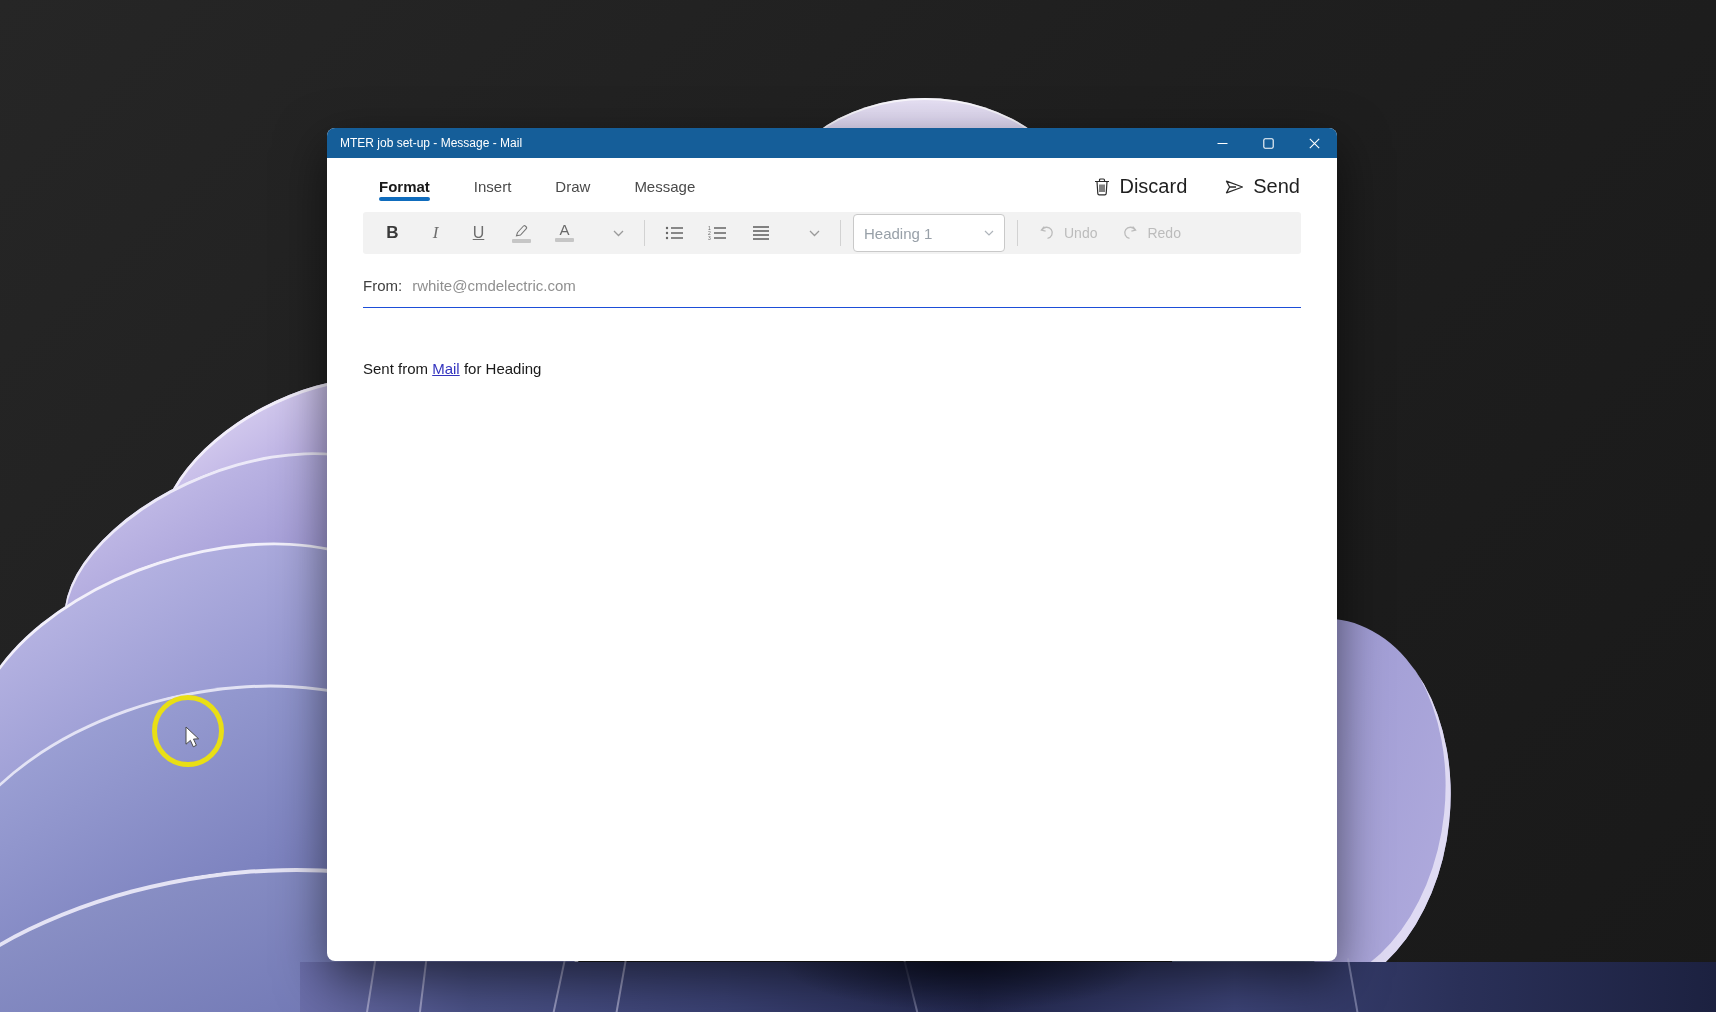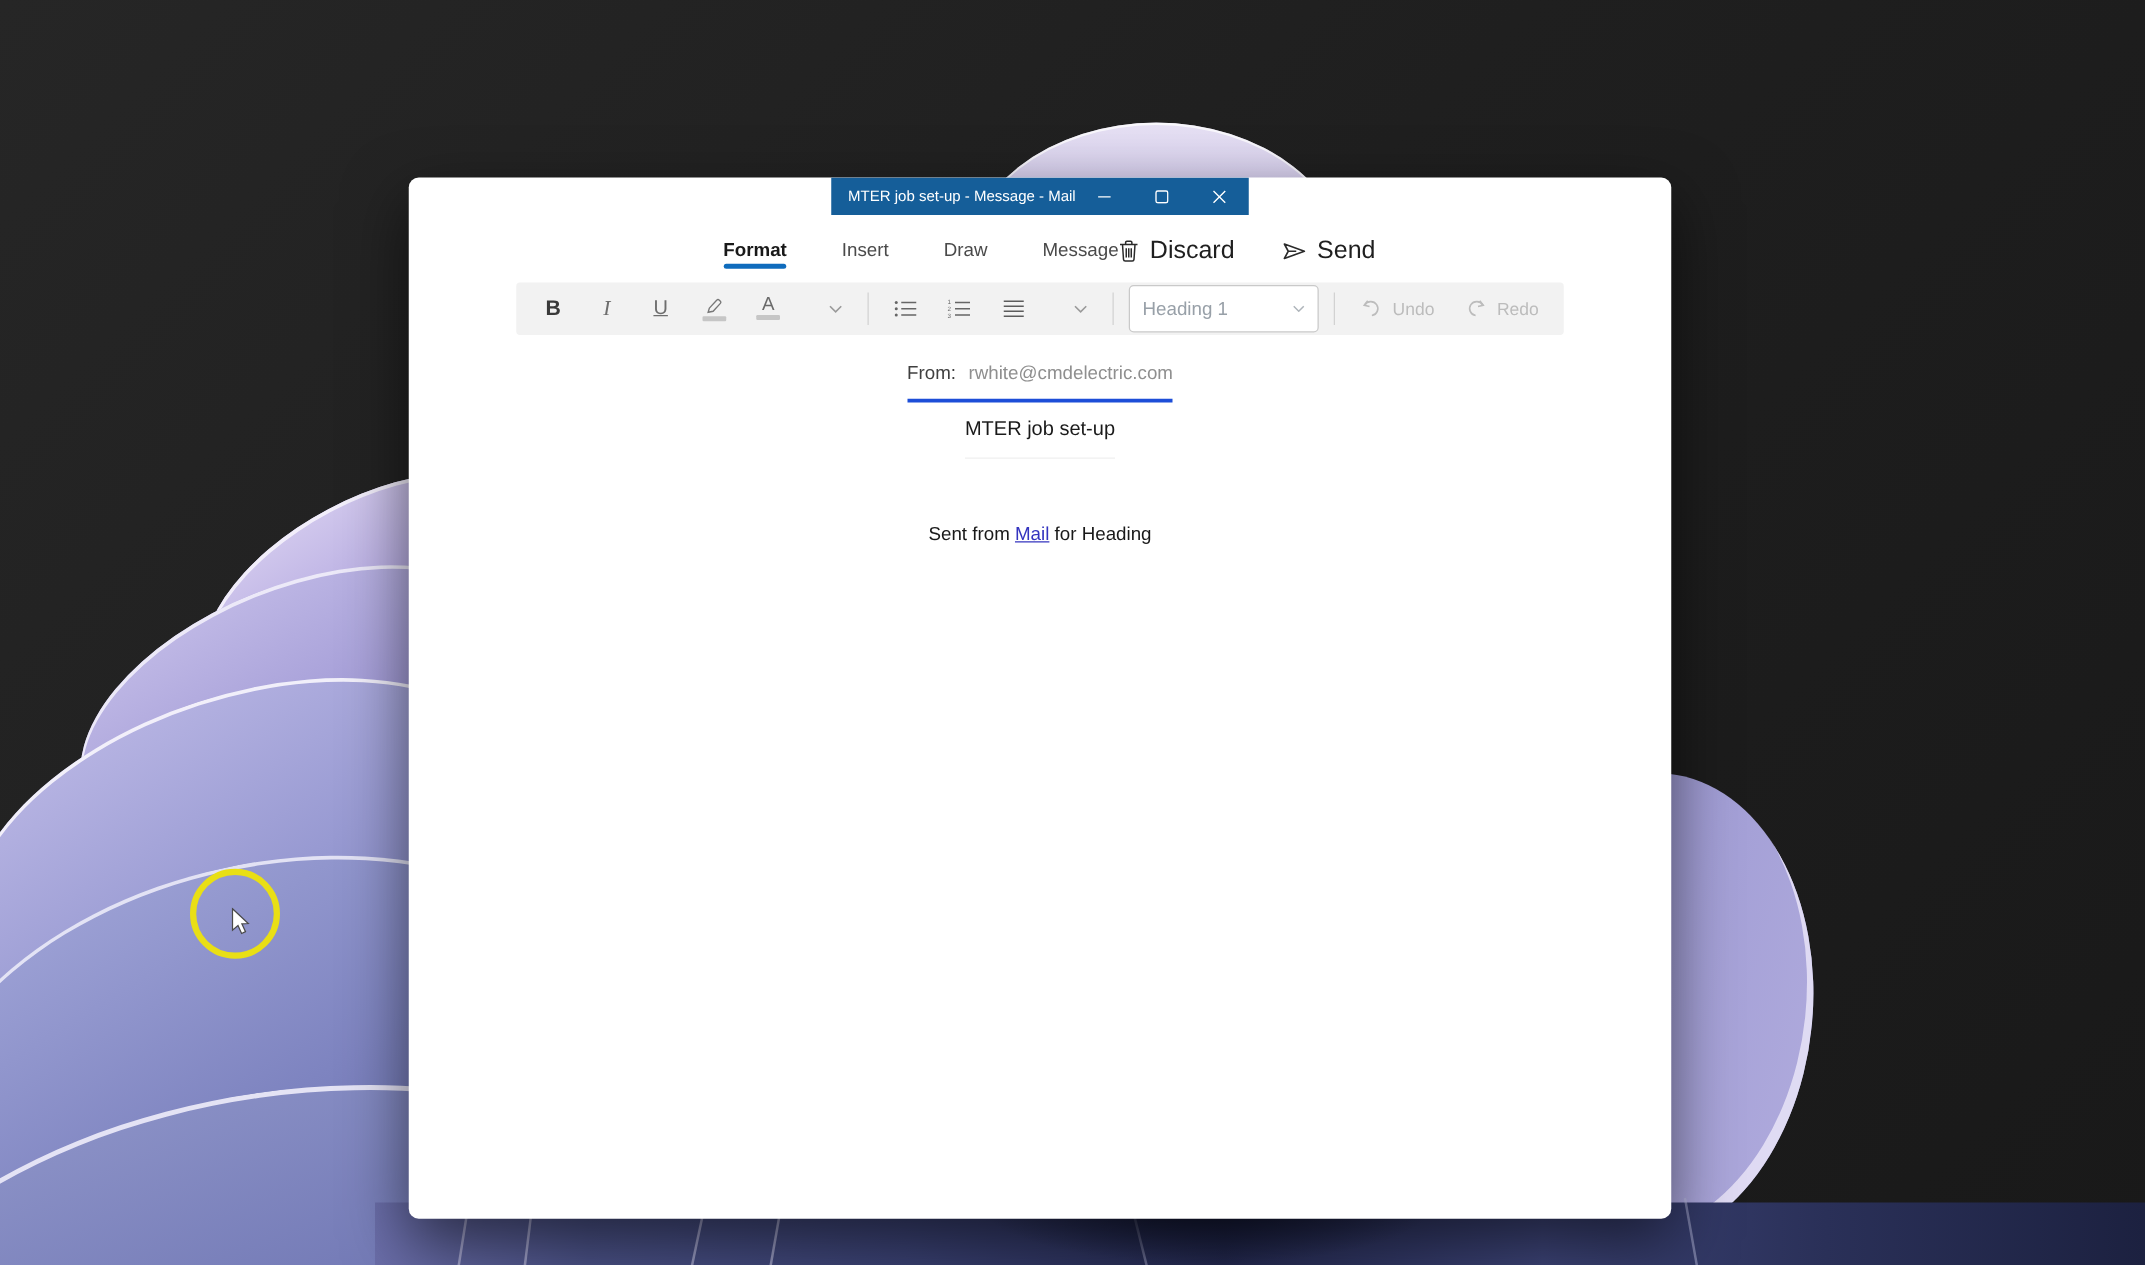--- a/index.html
+++ b/index.html
@@ -35,23 +35,23 @@
   .bottom-strip{position:absolute;left:300px;top:962px;width:1416px;height:50px;z-index:2;
     background:linear-gradient(90deg,#6a6da8 0%,#4a5186 12%,#3a4173 30%,#23284e 48%,#3c4376 66%,#2a3058 82%,#1c2140 100%);}
   .bottom-strip::after{content:"";position:absolute;left:34%;top:0;width:26%;height:100%;
     background:radial-gradient(ellipse at 50% 0%,#10142c 0%,rgba(16,20,44,0) 70%);}
   .streak{position:absolute;top:-4px;width:2px;height:58px;background:rgba(214,212,238,.55);}
   .s1{left:70px;transform:rotate(9deg);} .s2{left:122px;transform:rotate(7deg);}
   .s3{left:258px;transform:rotate(12deg);} .s4{left:320px;transform:rotate(10deg);}
   .s5{left:610px;transform:rotate(-14deg);background:rgba(200,200,230,.4);}
   .s6{left:1052px;transform:rotate(-10deg);background:rgba(190,192,224,.45);}
   
-  .window{position:absolute;left:327px;top:142px;width:1010px;height:833px;z-index:10;
+  .window{position:absolute;left:327px;top:128px;width:1010px;height:833px;z-index:10;
     background:#fff;border-radius:8px;overflow:hidden;display:flex;flex-direction:column;
-    box-shadow:0 18px 50px rgba(0,0,0,.55);align-items:center;}
+    box-shadow:0 18px 50px rgba(0,0,0,.55);}
   .titlebar{height:30px;flex:0 0 30px;background:#155e99;display:flex;align-items:center;
     color:#fff;font-size:12px;padding-left:13px;}
   .titlebar .title{flex:1;white-space:nowrap;}
   .win-btn{width:46px;height:30px;display:flex;align-items:center;justify-content:center;background:transparent;border:none;padding:0;}
   
   .ribbon{height:48px;display:flex;align-items:flex-end;padding:11px 37px 0 52px;}
   .tabs{display:flex;gap:44px;}
   .tab{position:relative;font-size:15px;color:#4a4a4a;padding-bottom:11px;cursor:default;}
   .tab.active{color:#191919;font-weight:bold;}
   .tab.active::after{content:"";position:absolute;left:0;right:0;bottom:5px;height:4px;border-radius:2px;background:#0f6cbd;}
@@ -66,21 +66,21 @@
   .glyph-u{font-size:16px;text-decoration:underline;color:#6e6e6e;}
   .glyph-a{font-size:15px;color:#6a6a6a;line-height:12px;}
   .color-bar{width:19px;height:4px;background:#c6c6c6;border-radius:1px;}
   .tsep{width:1px;height:26px;background:#d2d2d2;margin:0 8px;}
   .chev-btn{width:36px;height:34px;display:flex;align-items:center;justify-content:center;margin-left:14px;}
   .heading-dd{width:152px;height:38px;background:#fff;border:1px solid #c9c9c9;border-radius:4px;
     display:flex;align-items:center;padding:0 10px;font-size:15px;color:#98a0a8;margin:0 4px;}
   .heading-dd span{flex:1;}
   .ur-btn{display:flex;align-items:center;gap:8px;font-size:14px;color:#bcbcbc;margin:0 12px;}
   
-  .frow{margin:0 36px;border-bottom:3px solid #1d4ed8;display:flex;align-items:center;font-size:15px;}
+  .frow{margin:0 36px;border-bottom:1px solid #1d4ed8;display:flex;align-items:center;font-size:15px;}
   .row-from{height:44px;margin-top:10px;}
   .row-to{height:44px;}
   .row-subj{height:45px;border-bottom:1px solid #f0f0f0;}
   .flabel{color:#3f3f3f;margin-right:10px;}
   .flabel.muted{color:#6a6a6a;margin-right:0;}
   .fvalue{color:#8f8f8f;}
   .to-input{flex:1;border:none;outline:none;font-size:15px;height:100%;background:transparent;padding:0 8px;}
   .to-right{margin-left:auto;display:flex;align-items:center;gap:24px;}
   .ccbcc{color:#1b6dbc;font-size:15px;}
   .subject{font-size:16px;color:#1a1a1a;width:100%;}
@@ -232,23 +232,20 @@
         <span>Redo</span>
       </div>
     </div>
 
     <div class="frow row-from">
       <span class="flabel">From:</span>
       <span class="fvalue">rwhite@cmdelectric.com</span>
     </div>
 
 
-    <div class="frow row-subj">
-      <span class="subject">MTER job set-up</span>
-    </div>
 
     <div class="mailbody">
       <span>Sent from </span><a href="#">Mail</a><span> for Heading</span>
     </div>
   </div>
 
   <div class="click-circle"></div>
   <svg class="cursor" width="17" height="24" viewBox="0 0 17 24">
     <polygon points="1,1 1,18.2 5.4,14.4 8.3,20.8 11.4,19.3 8.5,13.1 13.6,12.8" fill="#fff" stroke="#4a4a4a" stroke-width="1"></polygon>
   </svg>

